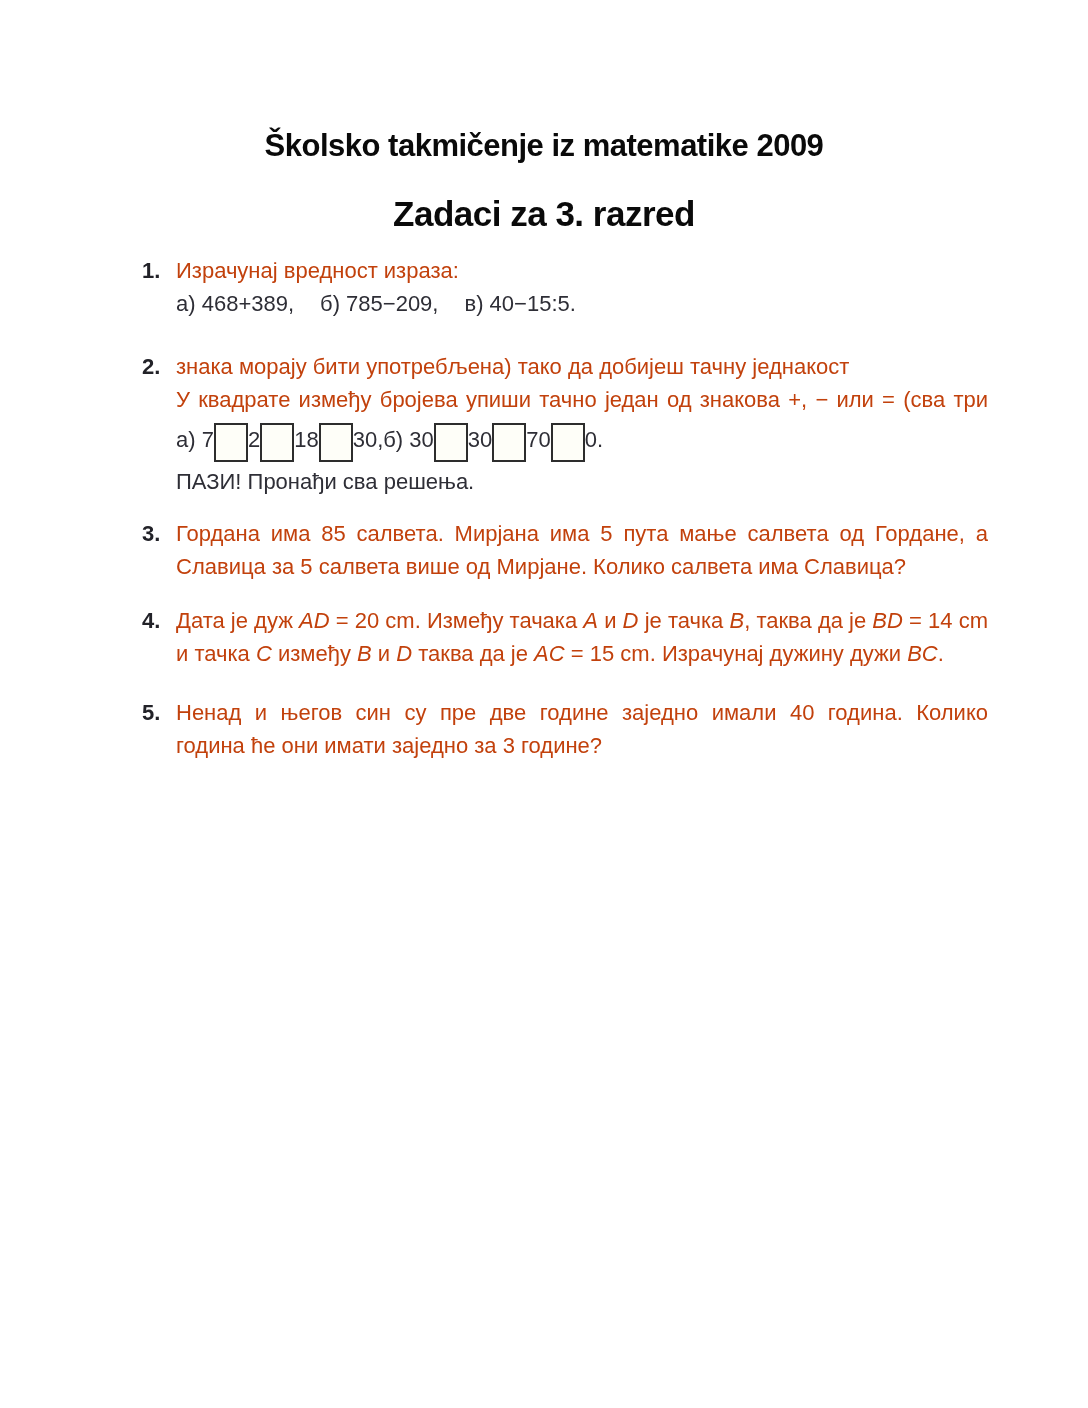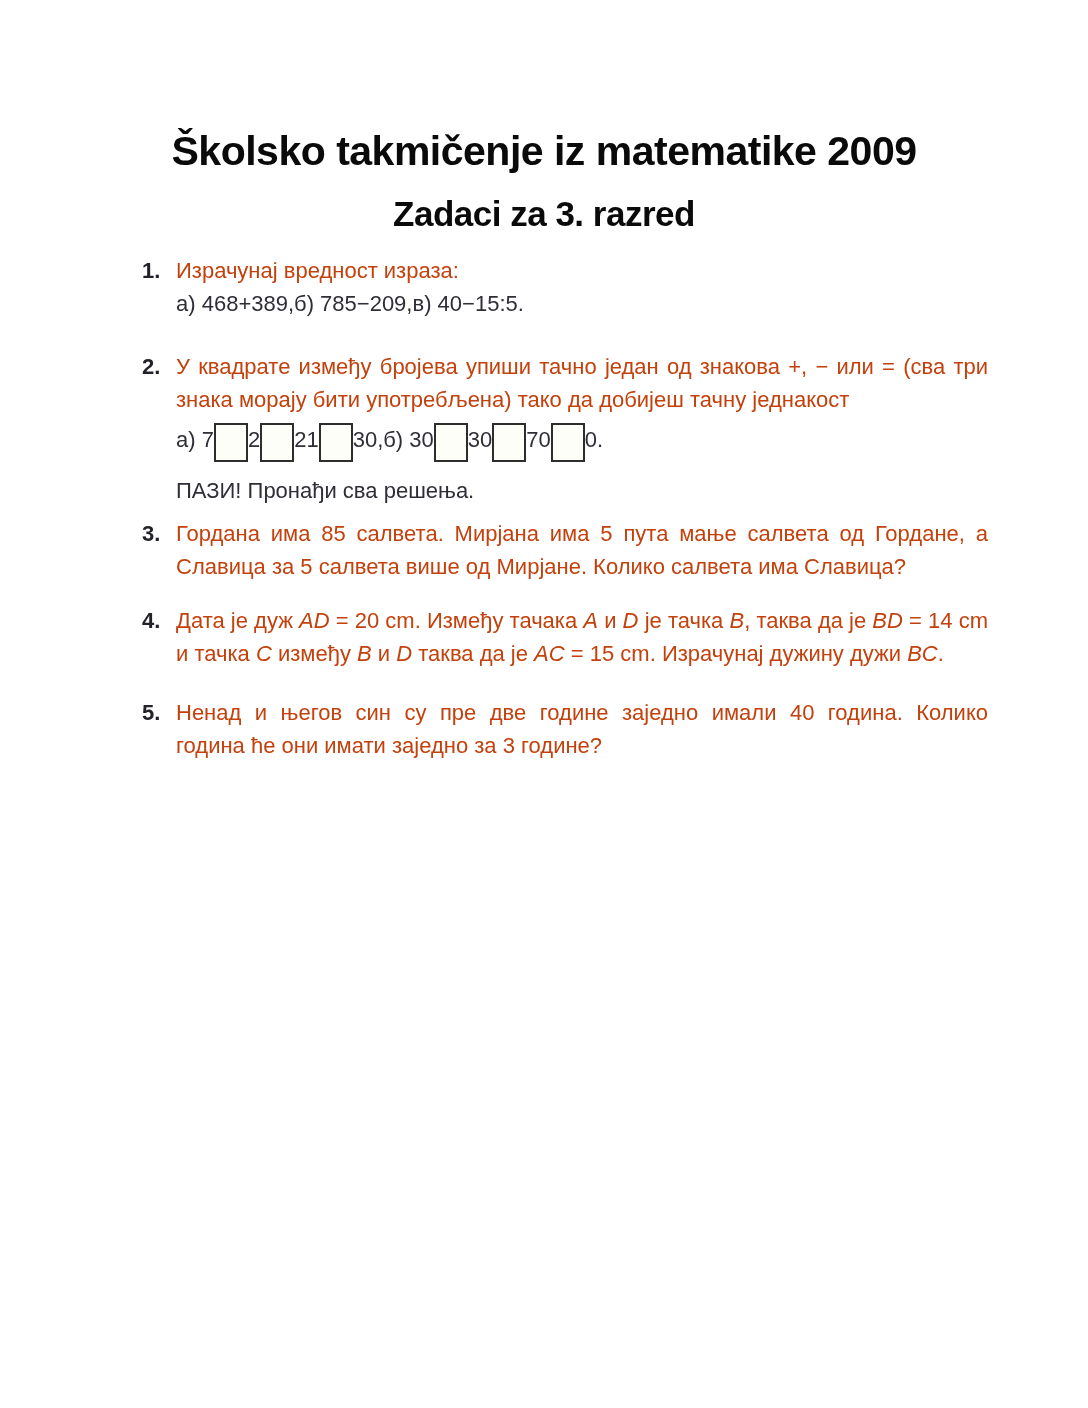--- a/index.html
+++ b/index.html
@@ -15,21 +15,21 @@
     font-family: "Liberation Sans", sans-serif;
     color: #2e2e36;
     overflow: hidden;
   }
   .title {
     position: absolute;
     top: 128px;
     left: 0;
     width: 100%;
     text-align: center;
-    font-size: 41px;
+    font-size: 31px;
     font-weight: bold;
     letter-spacing: -0.5px;
     color: #0a0a0a;
   }
   .subtitle {
     position: absolute;
     top: 194px;
     left: 0;
     width: 100%;
     text-align: center;
@@ -58,20 +58,21 @@
   .line {
     line-height: 33px;
     color: #c2410c;
   }
   .just {
     text-align: justify;
     text-align-last: justify;
   }
   .itemsrow {
     display: flex;
+    gap: 26px;
     line-height: 33px;
   }
   .eqrow {
     display: flex;
     align-items: center;
     height: 44px;
     margin-top: 2px;
   }
   .box {
     width: 30px;
@@ -79,21 +80,21 @@
     border: 2px solid #2d2d2d;
     background: #fefef8;
     transform: translateY(2px);
     flex: 0 0 auto;
   }
   .it {
     font-style: italic;
   }
   .note {
     line-height: 33px;
-    margin-top: 12px;
+    margin-top: 3px;
   }
 </style>
 </head>
 <body>
 
 <div class="page">
 
   <div class="title">Školsko takmičenje iz matematike 2009</div>
   <div class="subtitle">Zadaci za 3. razred</div>
 
@@ -105,28 +106,28 @@
         <span>а) 468+389,</span>
         <span>б) 785−209,</span>
         <span>в) 40−15:5.</span>
       </div>
     </div>
   </div>
 
   <div class="prob" style="top:350px">
     <span class="num">2.</span>
     <div class="body">
+      <div class="line">знака морају бити употребљена) тако да добијеш тачну једнакост</div>
       <div class="line just">У квадрате између бројева упиши тачно један од знакова +, − или = (сва три</div>
-      <div class="line">знака морају бити употребљена) тако да добијеш тачну једнакост</div>
       <div class="eqrow">
         <span>а) 7</span>
         <span class="box"></span>
         <span>2</span>
         <span class="box"></span>
-        <span>21</span>
+        <span>18</span>
         <span class="box"></span>
         <span>30,</span>
         <span>б) 30</span>
         <span class="box"></span>
         <span>30</span>
         <span class="box"></span>
         <span>70</span>
         <span class="box"></span>
         <span>0.</span>
       </div>

